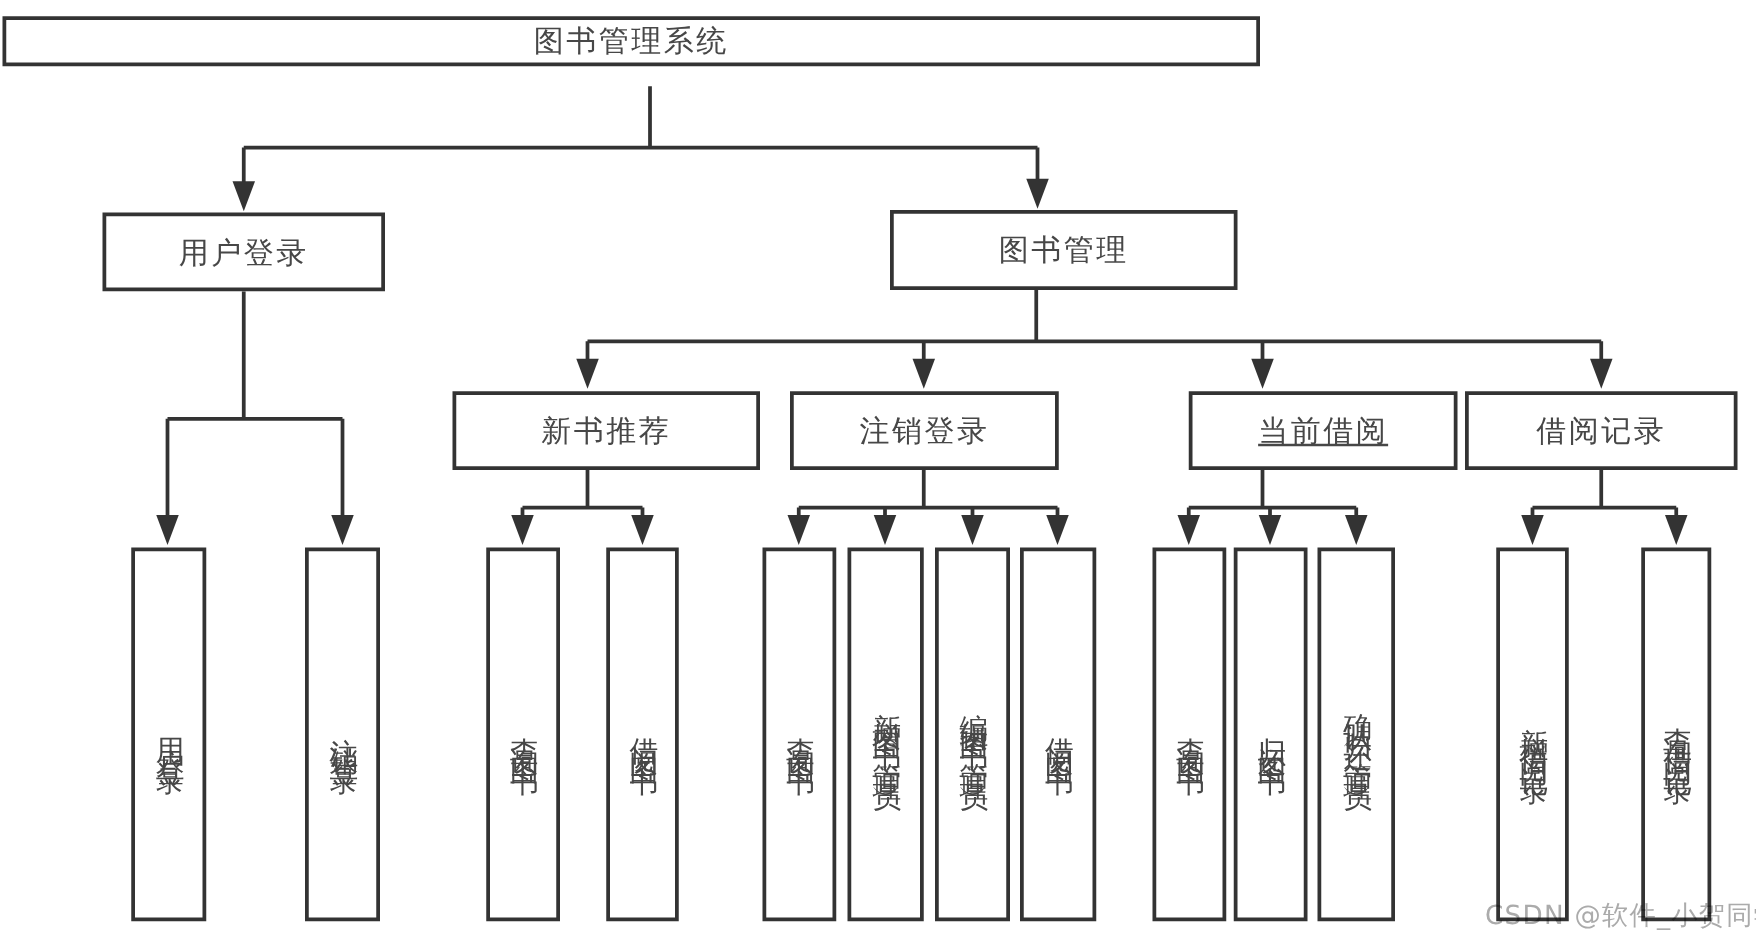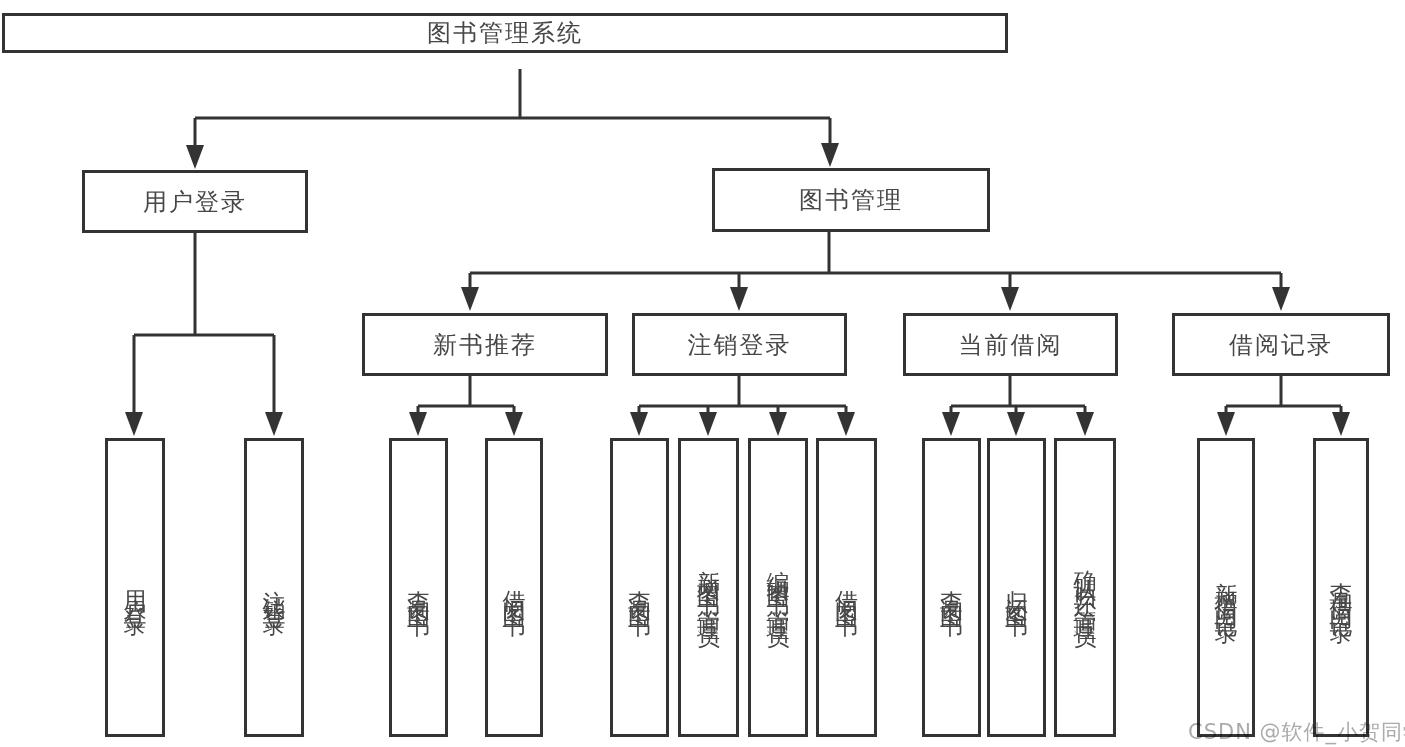--- a/index.html
+++ b/index.html
@@ -26,21 +26,21 @@
     writing-mode:vertical-rl;
     font-size:23px;letter-spacing:8px;
     line-height:1;
   }
   
   .n-root {left:2px;  top:13px;  width:1006px;height:40px;}
   .n-login{left:82px;  top:170px; width:226px; height:63px;}
   .n-books{left:712px; top:168px; width:278px; height:64px;}
   .n-l3a  {left:362px; top:313px; width:246px; height:63px;}
   .n-l3b  {left:632px; top:313px; width:215px; height:63px;}
-  .n-l3c  {left:903px; top:313px; width:215px; height:63px;}
+  .n-l3c  {left:951px; top:313px; width:215px; height:63px;text-decoration:underline;}
   .n-l3d  {left:1172px;top:313px; width:218px; height:63px;}
   
   .f-1a{left:105px; width:60px;}
   .f-1b{left:244px; width:60px;}
   .f-2a{left:389px; width:59px;}
   .f-2b{left:485px; width:58px;}
   .f-3a{left:610px; width:59px;}
   .f-3b{left:678px; width:61px;}
   .f-3c{left:748px; width:60px;}
   .f-3d{left:816px; width:61px;}

